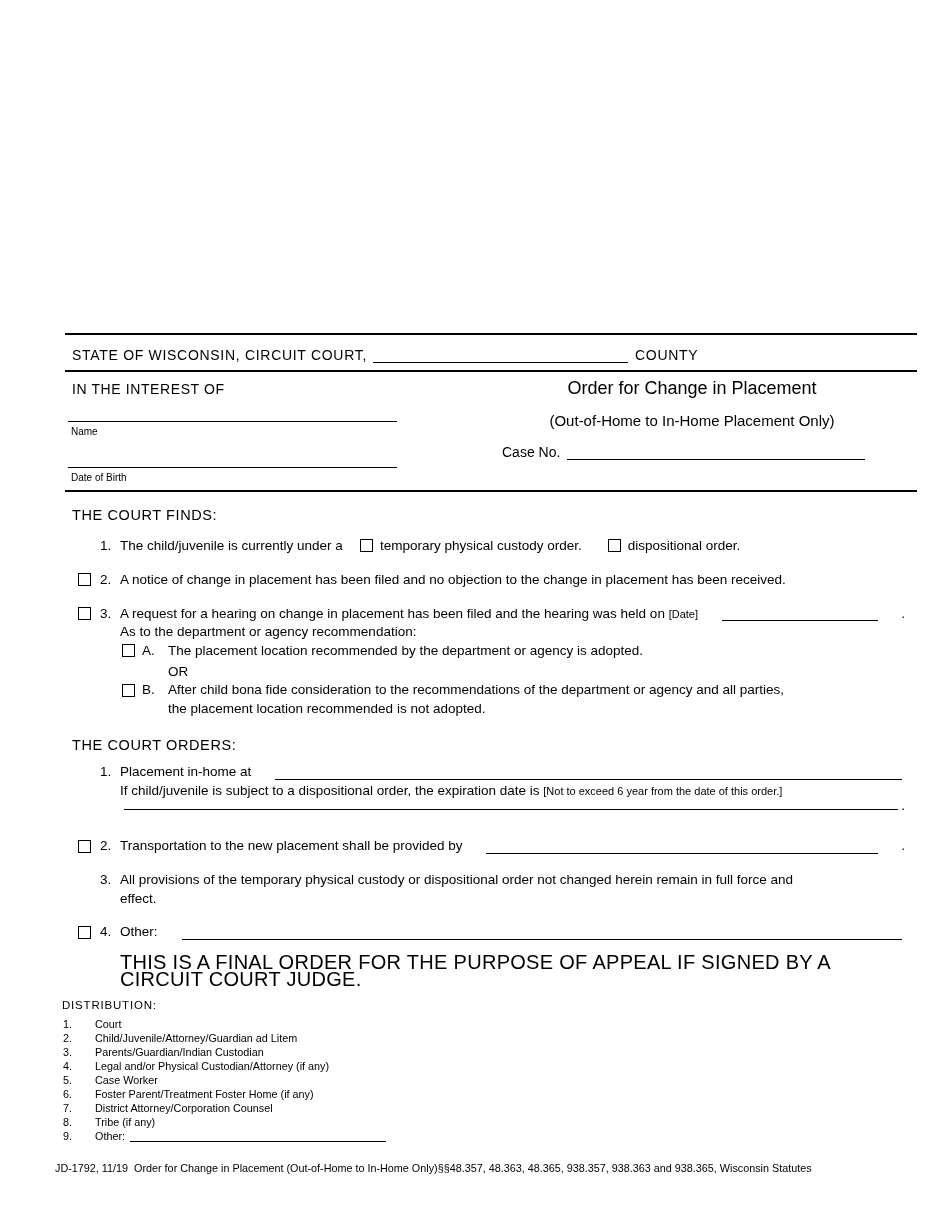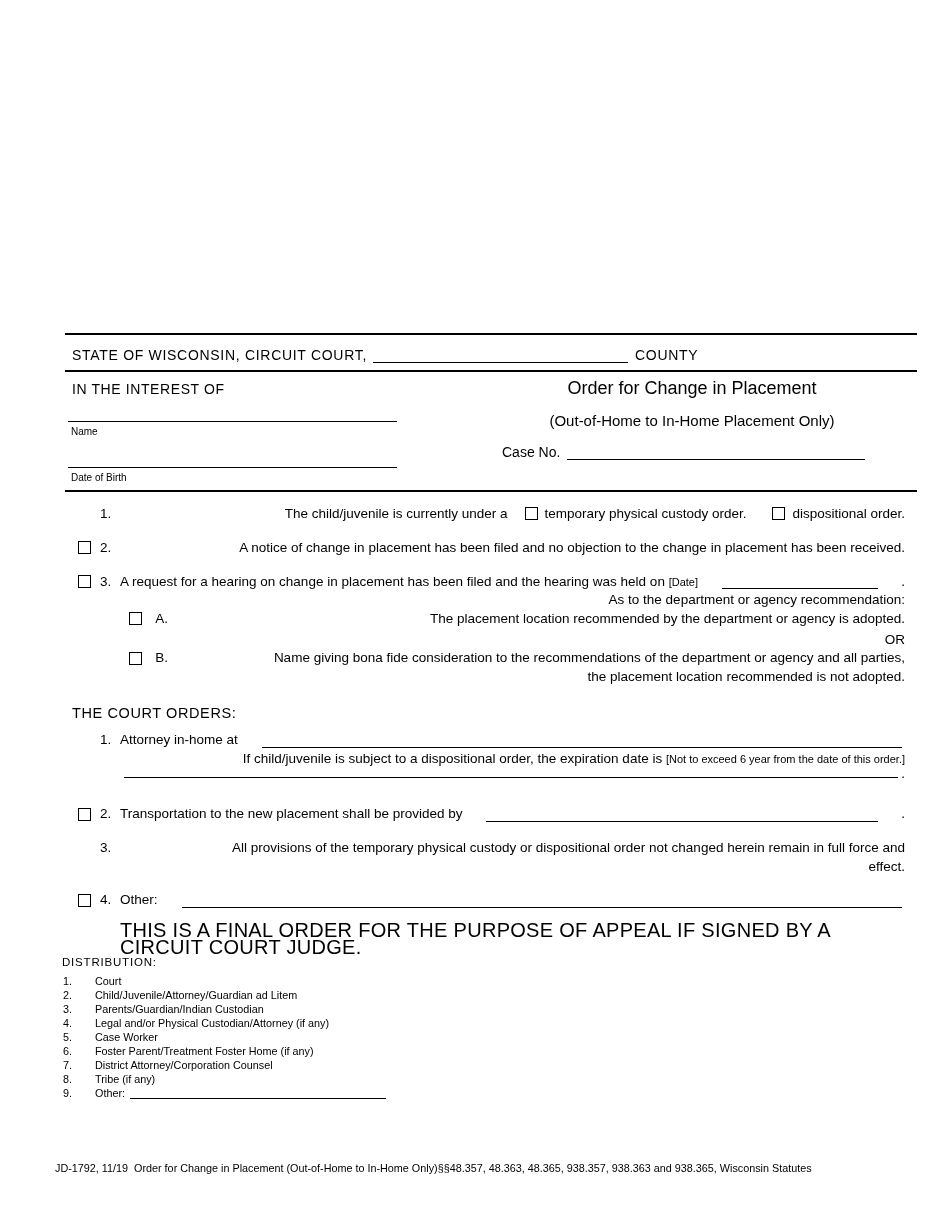--- a/index.html
+++ b/index.html
@@ -28,21 +28,21 @@
   .form-subtitle { font-size:15px; text-align:center; margin-top:13px; }
   .case-row { margin-top:15px; font-size:14px; }
   .caseno-fld { width:298px; margin-left:7px; }
 
   
   .body { padding-right:12px; }
   .section-heading { font-size:14.5px; letter-spacing:0.6px; line-height:17px; padding-left:7px; margin-top:15px; }
   .row { display:flex; line-height:18.5px; font-size:13.5px; }
   .cbcol { flex:0 0 35px; }
   .numcol { flex:0 0 20px; }
-  .txt { flex:1 1 auto; min-width:0;text-align:right; }
+  .txt { flex:1 1 auto; min-width:0; }
   .cb { width:13px; height:13px; border:1.5px solid #000; box-sizing:border-box; display:inline-block; background:#fff; }
   .cbcol .cb { margin-left:13px; margin-top:2.5px; }
   .cb.inline { vertical-align:-1.5px; }
   .cb.opt1 { margin-left:17px; margin-right:7px; }
   .cb.opt2 { margin-left:26px; margin-right:7px; }
   .f1 { margin-top:13px; }
   .f2 { margin-top:15px; }
   .f3 { margin-top:13px; }
   .l1row { display:flex;gap:20px; }
   .l1row .lead { flex:0 0 auto; white-space:nowrap; }
@@ -57,21 +57,21 @@
   .orders-heading { margin-top:19px; }
   .o1 { margin-top:9px; }
   .fillrow { display:flex; height:12px; line-height:12px; }
   .fillrow .period { flex:0 0 auto; }
   .o2 { margin-top:25px; }
   .o3 { margin-top:13px; }
   .o4 { margin-top:15px; }
   .final-line { margin-top:10px; padding-left:55px; font-size:20px; letter-spacing:0.3px; line-height:17px; }
 
   
-  .distribution { margin-left:-3px; }
+  .distribution { margin-top:11px; margin-left:-3px; }
   .dist-heading { font-size:11.5px; letter-spacing:0.8px; line-height:13px; }
   .dist-items { margin-top:5px; }
   .drow { display:flex; font-size:10.8px; line-height:14px; }
   .dnum { flex:0 0 32px; padding-left:1px; }
   .dlabel { flex:1 1 auto; }
   .dist-other-fld { width:256px; margin-left:5px; vertical-align:-2px; height:10px; }
 
   
   .footer-row { position:absolute; left:55px; right:61px; top:1162px; display:flex; justify-content:flex-start; font-size:10.8px; white-space:pre-wrap; }
   .footer-note { position:absolute; left:0; right:0; top:1180px; text-align:center; font-size:13px; }
@@ -97,20 +97,21 @@
         <div class="form-title">Order for Change in Placement</div>
         <div class="form-subtitle">(Out-of-Home to In-Home Placement Only)</div>
         <div class="case-row">
           <span>Case No.</span><span class="fld caseno-fld"></span>
         </div>
       </div>
     </div>
 
     <div class="body">
 
+      <div class="section-heading">THE COURT FINDS:</div>
 
       <div class="row f1">
         <span class="cbcol"></span>
         <span class="numcol">1.</span>
         <span class="txt">
           <span>The child/juvenile is currently under a</span><span class="cb inline opt1"></span><span>temporary physical custody order.</span><span class="cb inline opt2"></span><span>dispositional order.</span>
         </span>
       </div>
 
       <div class="row f2">
@@ -132,35 +133,35 @@
           <div class="subrow">
             <span class="subcb"><span class="cb"></span></span>
             <span class="subletter">A.</span>
             <span class="subtxt">The placement location recommended by the department or agency is adopted.</span>
           </div>
           <div class="orline">OR</div>
           <div class="subrow">
             <span class="subcb"><span class="cb"></span></span>
             <span class="subletter">B.</span>
             <span class="subtxt">
-              <div>Name giving bona fide consideration to the recommendations of the department or agency and all parties,</div>
+              <div>After child bona fide consideration to the recommendations of the department or agency and all parties,</div>
               <div>the placement location recommended is not adopted.</div>
             </span>
           </div>
         </span>
       </div>
 
       <div class="section-heading orders-heading">THE COURT ORDERS:</div>
 
       <div class="row o1">
         <span class="cbcol"></span>
         <span class="numcol">1.</span>
         <span class="txt">
           <div class="l1row">
-            <span class="lead">Attorney in-home at</span>
+            <span class="lead">Placement in-home at</span>
             <span class="fldfill"></span>
           </div>
           <div>
             <span>If child/juvenile is subject to a dispositional order, the expiration date is</span> <span class="small">[Not to exceed 6 year from the date of this order.]</span>
           </div>
           <div class="fillrow">
             <span class="fldfill"></span>
             <span class="period">.</span>
           </div>
         </span>

